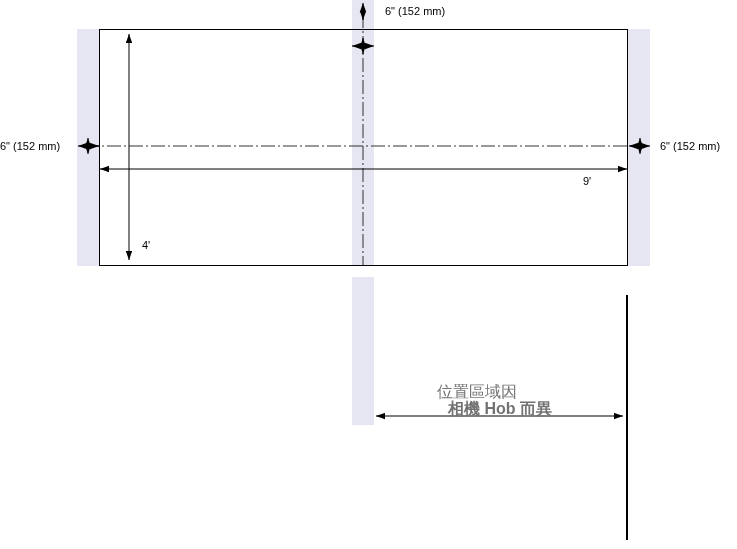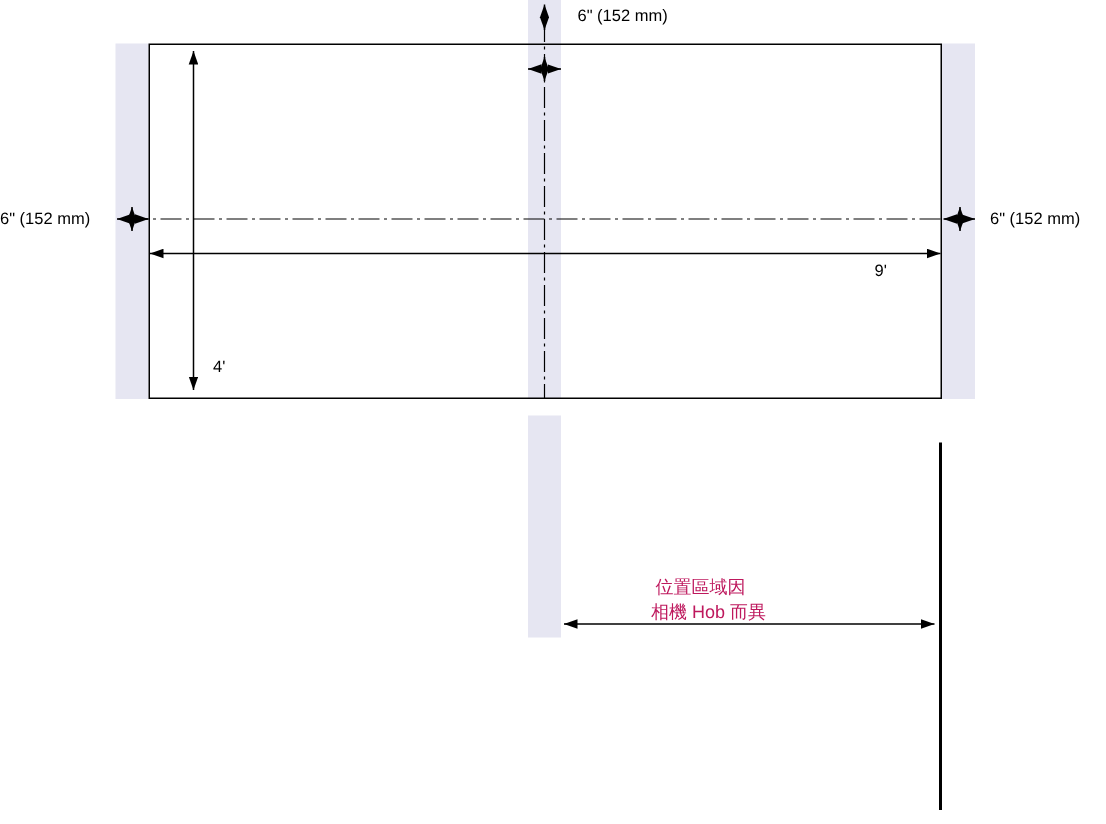--- a/index.html
+++ b/index.html
@@ -31,22 +31,22 @@
   }
   .label {
     position: absolute;
     font-size: 11px;
     color: #000000;
     white-space: nowrap;
     line-height: 14px;
   }
   .label-cjk {
     position: absolute;
-    font-size: 12px;
-    color: #be185d;
+    font-size: 16px;
+    color: #737373;
     white-space: nowrap;
     text-align: center;
     line-height: 17px;
   }
   svg.overlay {
     position: absolute;
     left: 0;
     top: 0;
     width: 737px;
     height: 549px;
@@ -119,15 +119,15 @@
   <div class="label" style="left:0px; top:139px;">6" (152 mm)</div>
 
   <div class="label" style="left:660px; top:139px;">6" (152 mm)</div>
 
   <div class="label" style="left:583px; top:174px;">9'</div>
 
   <div class="label" style="left:142px; top:238px;">4'</div>
 
   <div class="label-cjk" style="left:437px; top:383px;">位置區域因</div>
 
-  <div class="label-cjk" style="left:434px; top:400px;">相機 Hob 而異</div>
+  <div class="label-cjk" style="left:448px; top:400px;font-weight:bold;">相機 Hob 而異</div>
 
 </div>
 
 </body></html>

